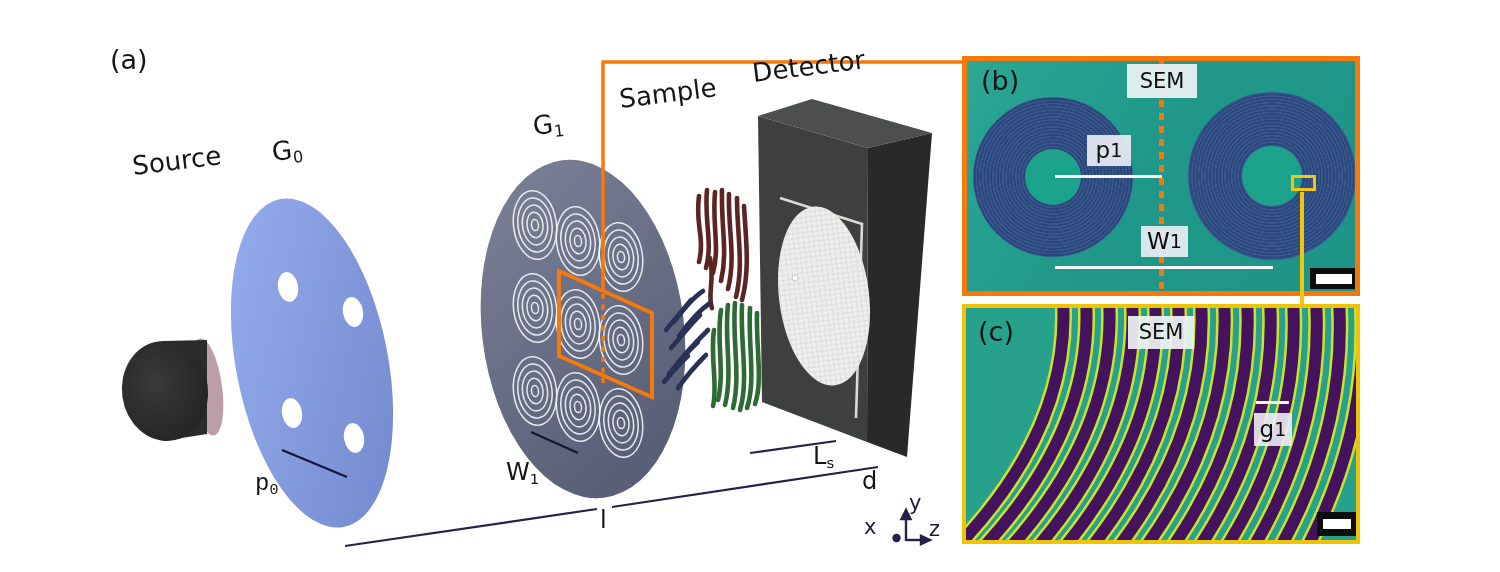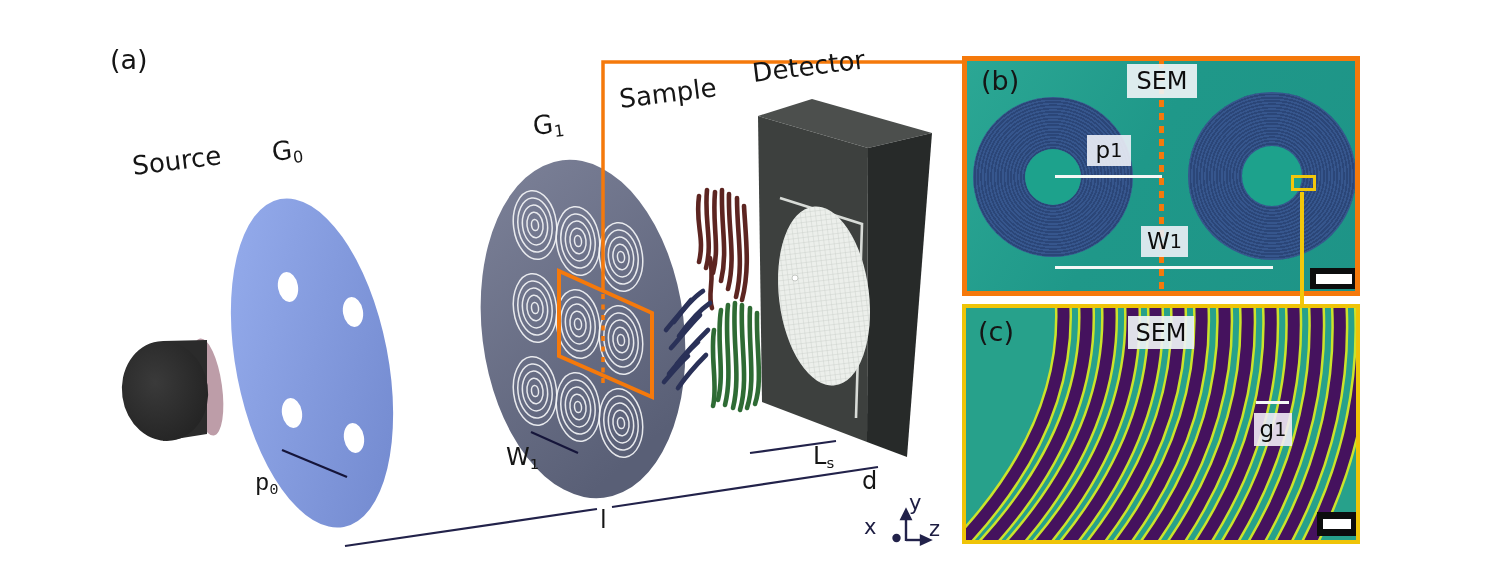--- a/index.html
+++ b/index.html
@@ -14,21 +14,21 @@
   .mid{font-size:24px;}
   .ax{font-size:21px;color:#1d1d42;}
   
   .panelB{position:absolute;left:962px;top:56px;width:388px;height:230px;
           border:5px solid #f5790b;background:linear-gradient(120deg,#2ba794 0%,#1f9889 45%,#1e9487 100%);overflow:hidden;}
   .panelC{position:absolute;left:962px;top:304px;width:390px;height:232px;
           border:4px solid #efc407;background:#27a18b;overflow:hidden;}
   .donut{position:absolute;border-radius:50%;
          background:repeating-radial-gradient(circle at 50% 50%,#36568d 0px,#36568d 1.6px,#2b4678 1.6px,#2b4678 3.3px);}
   .hole{position:absolute;border-radius:50%;background:#1da28c;}
-  .semBox{position:absolute;background:rgba(238,243,245,0.92);color:#0d0d0d;font-size:24px;
+  .semBox{position:absolute;background:rgba(238,243,245,0.92);color:#0d0d0d;font-size:21px;
           display:flex;align-items:center;justify-content:center;line-height:1;}
   .noteBox{position:absolute;background:rgba(236,240,247,0.9);color:#0d0d0d;font-size:23px;
           display:flex;align-items:center;justify-content:center;line-height:1;}
   .wline{position:absolute;background:#f5f7f6;}
   .dashV{position:absolute;width:5px;top:0;height:230px;
          background:repeating-linear-gradient(to bottom,#f5790b 0 7px,rgba(0,0,0,0) 7px 13px);}
   .zoomRect{position:absolute;border:3.5px solid #f2c70a;background:rgba(0,0,0,0);}
   .ylink{position:absolute;left:1300px;top:192px;width:4px;height:116px;background:#f2c70a;}
   .sbar{position:absolute;background:#0c0d0d;display:flex;align-items:center;justify-content:center;}
   .sbar .bar{background:#ffffff;}
@@ -191,21 +191,21 @@
     </g>
   </svg>
 
   <div class="lbl tag" style="left:110px;top:46px;">(a)</div>
   <div class="lbl big rot" style="left:134px;top:153px;">Source</div>
   <div class="lbl big rot" style="left:274px;top:139px;"><span>G</span><sub>0</sub></div>
   <div class="lbl big rot" style="left:535px;top:113px;"><span>G</span><sub>1</sub></div>
   <div class="lbl big rot" style="left:621px;top:86px;">Sample</div>
   <div class="lbl big rot" style="left:754px;top:60px;">Detector</div>
   <div class="lbl mid" style="left:255px;top:472px;font-family:Liberation Mono, monospace;"><span>p</span><sub>0</sub></div>
-  <div class="lbl mid" style="left:506px;top:445px;"><span>W</span><sub>1</sub></div>
+  <div class="lbl mid" style="left:506px;top:460px;"><span>W</span><sub>1</sub></div>
   <div class="lbl mid" style="left:600px;top:508px;">l</div>
   <div class="lbl mid" style="left:813px;top:444px;"><span>L</span><sub>s</sub></div>
   <div class="lbl mid" style="left:862px;top:469px;">d</div>
   <div class="lbl ax" style="left:909px;top:493px;">y</div>
   <div class="lbl ax" style="left:864px;top:517px;">x</div>
   <div class="lbl ax" style="left:929px;top:519px;">z</div>
 
   <div class="panelB">
     <div class="donut" style="left:6px;top:36px;width:160px;height:160px;">
       <div class="hole" style="left:52px;top:52px;width:56px;height:56px;"></div>

